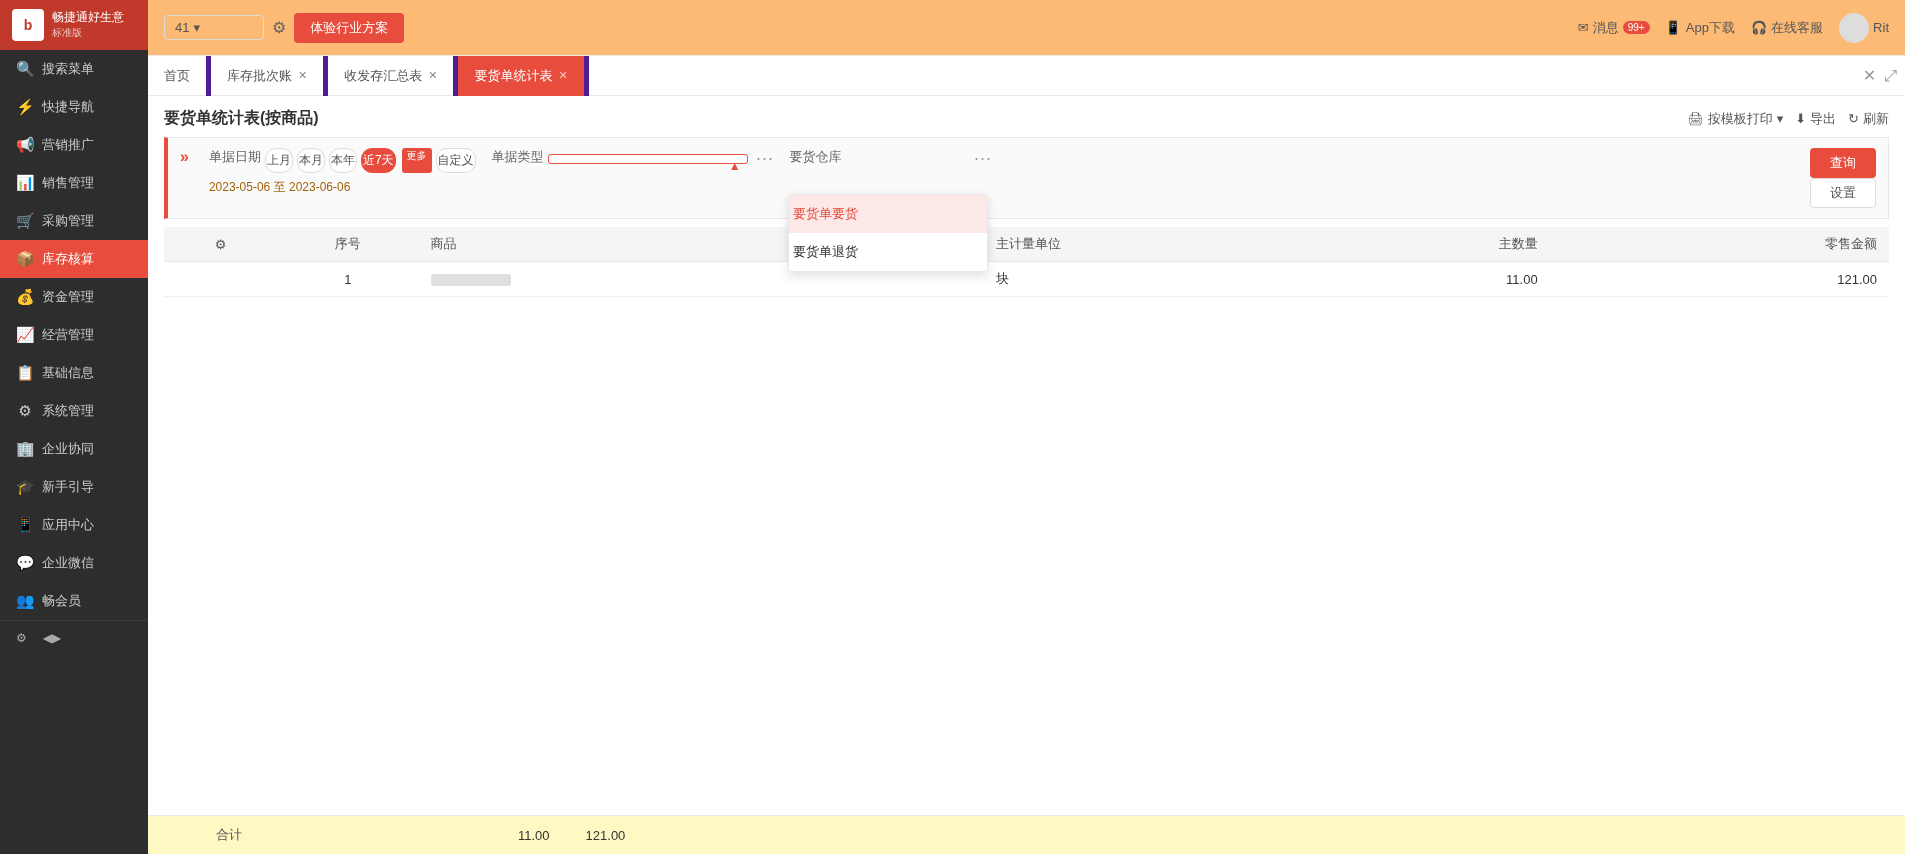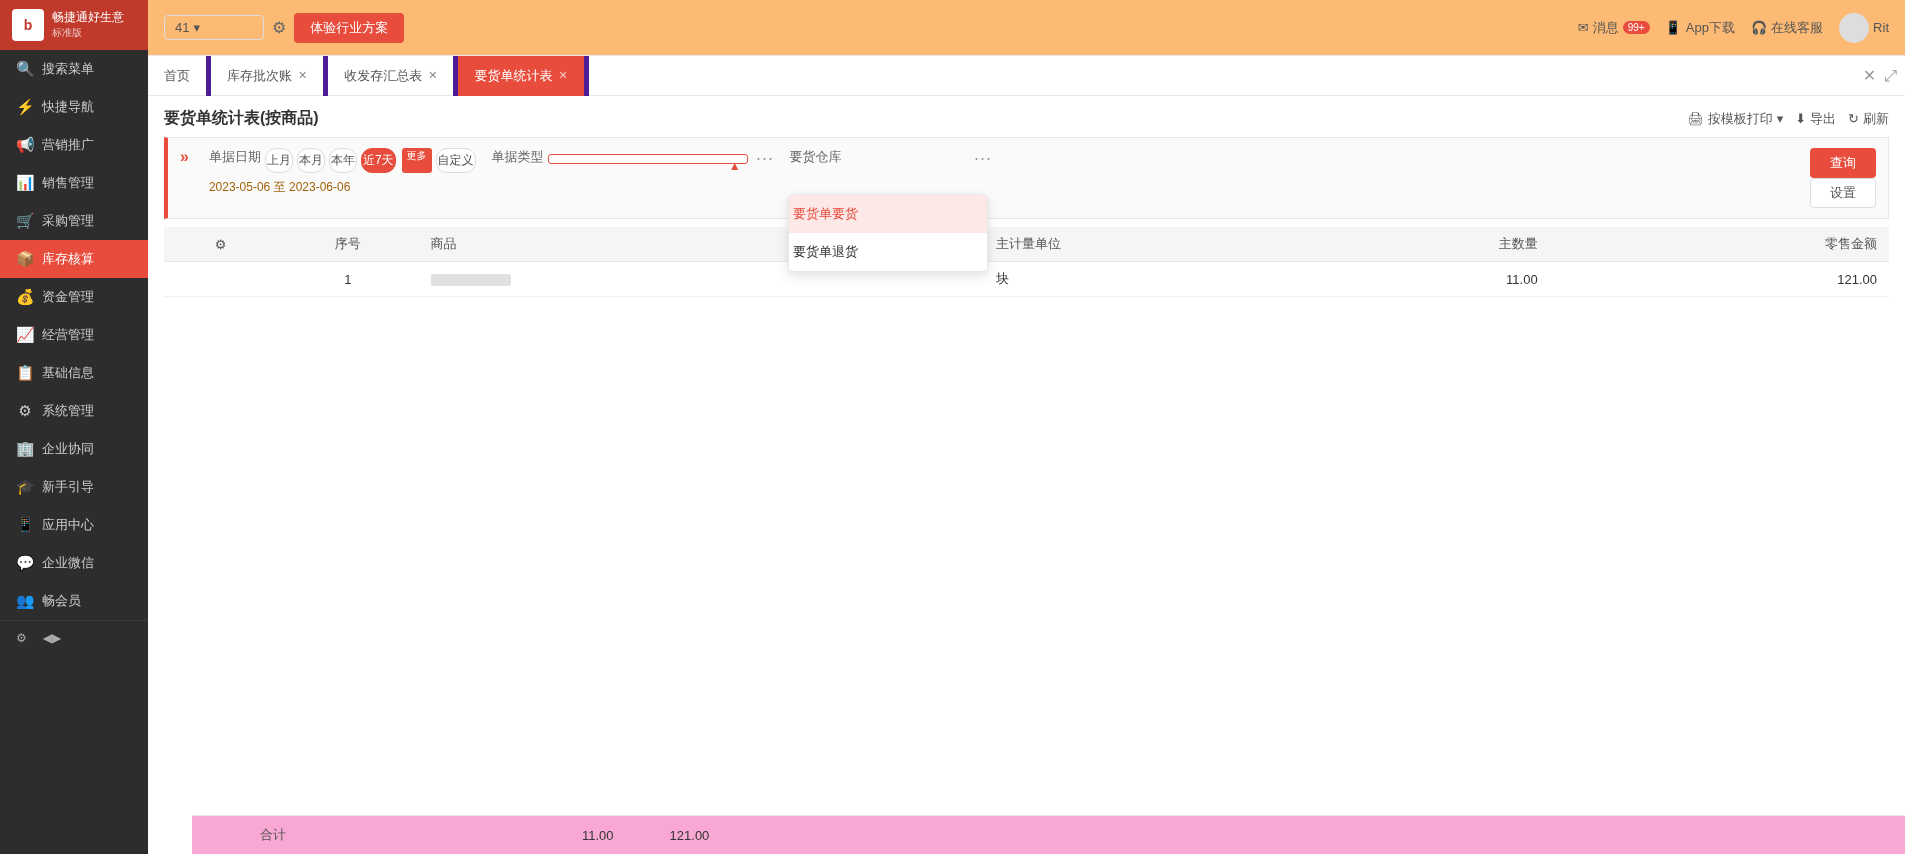--- a/index.html
+++ b/index.html
@@ -402,31 +402,30 @@
       width: 80px;
       height: 12px;
       background: #e0e0e0;
       border-radius: 2px;
       margin-right: 4px;
       vertical-align: middle;
     }
 
     
     .table-footer {
-      background: #f9a8d4;
+      background: #fef9c3;
       border-top: 1px solid #e8e8e8;
       padding: 10px 16px;
       display: flex;
-      gap: 36px;
+      gap: 16px;
       align-items: center;
       position: absolute;
       bottom: 0;
       left: 0;
       right: 0;
-      margin-left: 44px;
     }
     .footer-label {
       font-size: 13px;
       color: #555;
       margin-left: 52px;
     }
     .footer-val {
       font-size: 13px;
       color: #333;
     }

